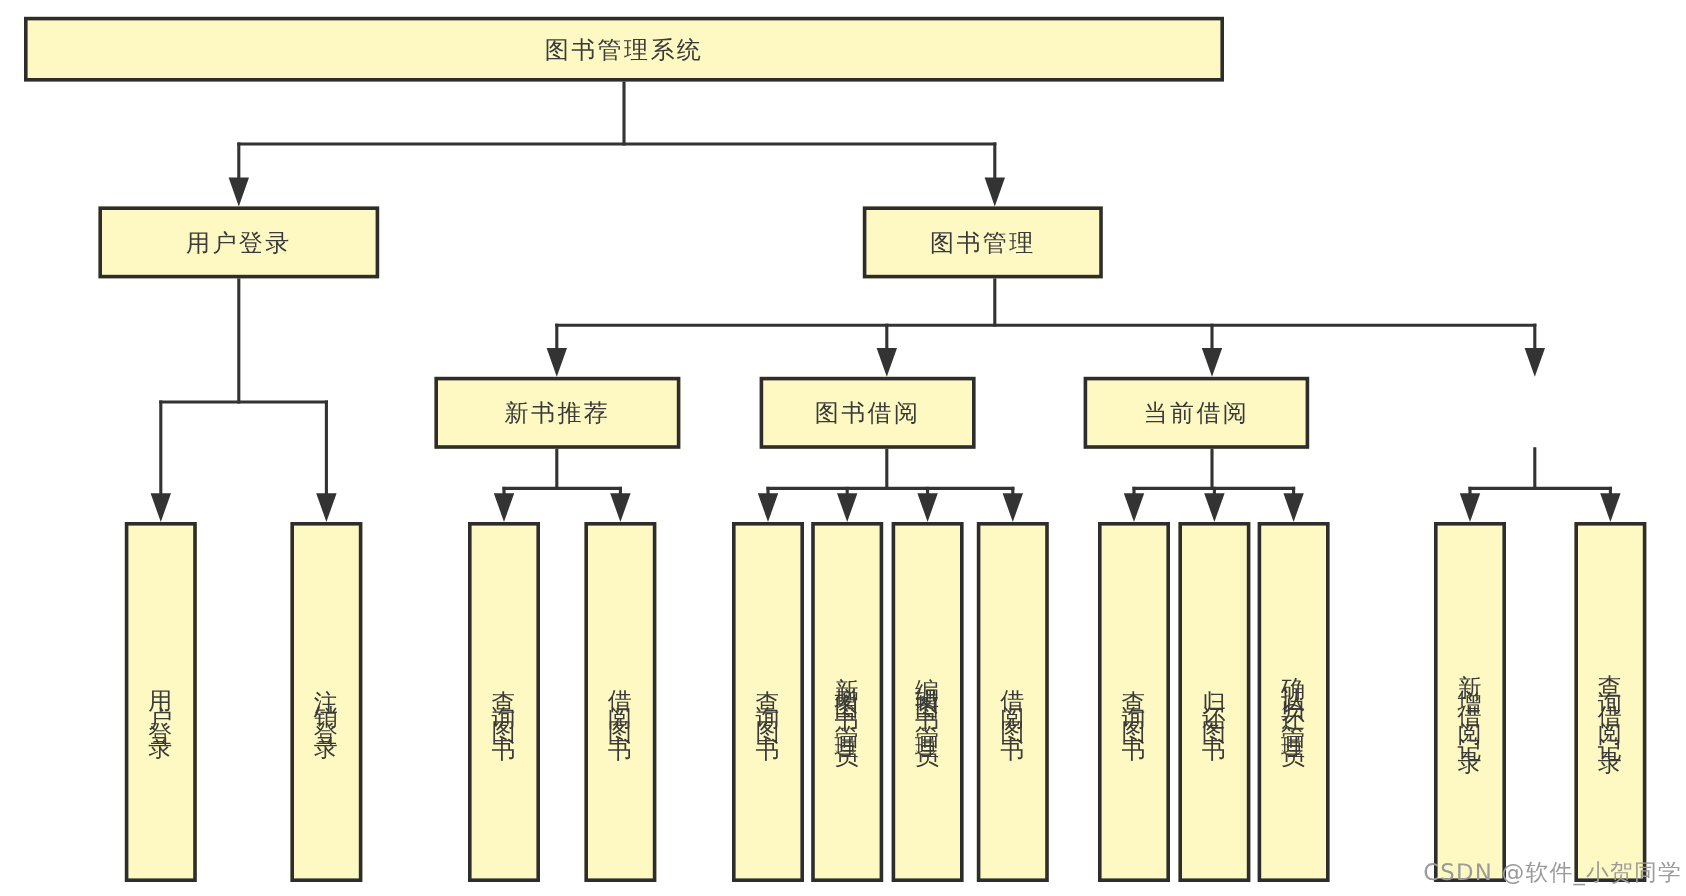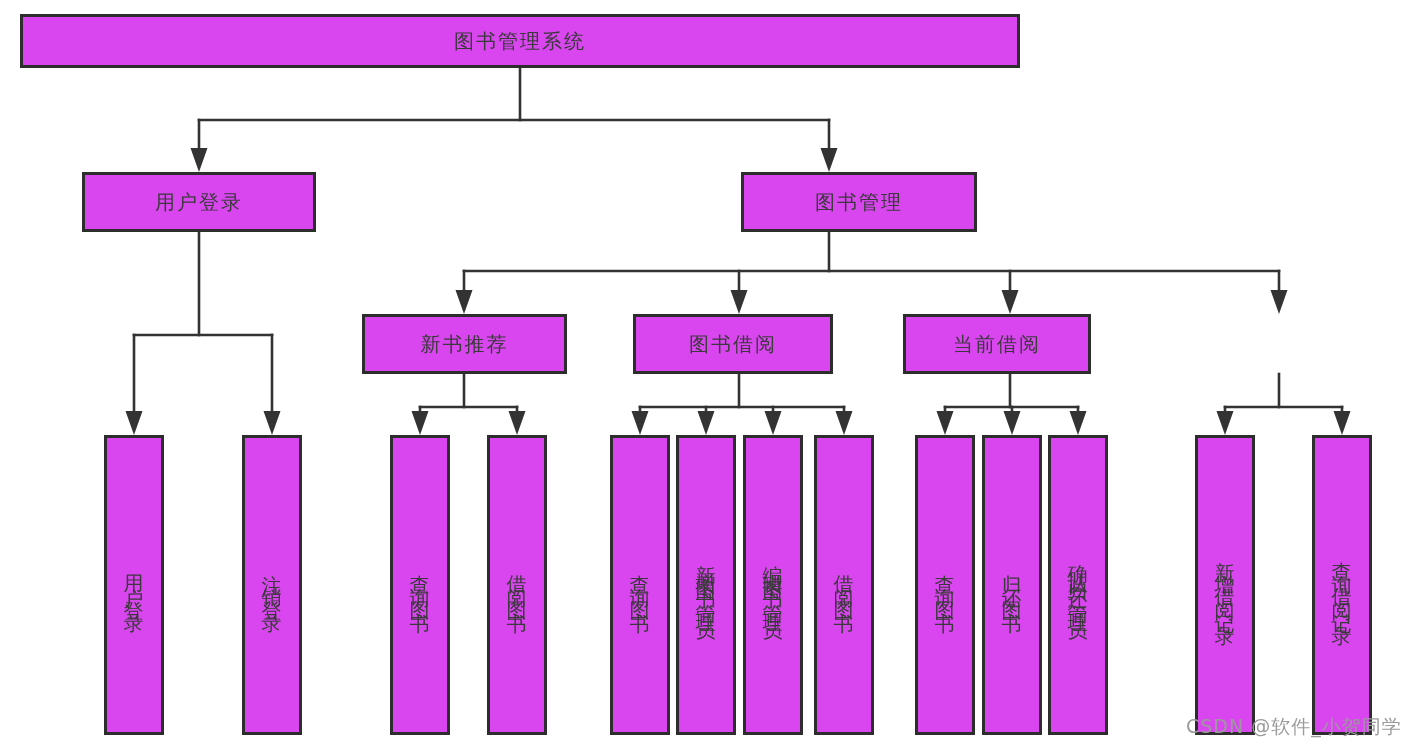--- a/index.html
+++ b/index.html
@@ -3,21 +3,21 @@
 <meta charset="utf-8">
 <style>
   html,body{margin:0;padding:0;background:#ffffff;}
   body{
     width:1405px;height:747px;position:relative;overflow:hidden;
     font-family:"DejaVu Sans","Liberation Sans",sans-serif;
   }
   .canvas{position:absolute;inset:0;width:1405px;height:747px;}
   #connector-layer{position:absolute;left:0;top:0;z-index:1;}
   .box{
-    position:absolute;box-sizing:border-box;background:#d946ef;
+    position:absolute;box-sizing:border-box;background:#fef9c3;
     border:3px solid #2d2d2d;color:#3a3a3a;z-index:2;
     display:flex;align-items:center;justify-content:center;
     font-size:20px;letter-spacing:2px;white-space:nowrap;
   }
   .root{left:20px;top:14px;width:1000px;height:54px;}
   .lvl2{top:172px;height:60px;}
   .lvl3{top:314px;height:60px;}
   .leaf{top:435px;width:60px;height:300px;}
   .vtext{
     writing-mode:vertical-rl;text-orientation:mixed;
@@ -85,24 +85,24 @@
       <polygon points="1069.5,411 1086.5,411 1078,435" fill="#333333"></polygon>
       <line x1="1225" y1="407" x2="1225" y2="414" stroke="#333333" stroke-width="2.6" stroke-linecap="square"></line>
       <polygon points="1216.5,411 1233.5,411 1225,435" fill="#333333"></polygon>
       <line x1="1342" y1="407" x2="1342" y2="414" stroke="#333333" stroke-width="2.6" stroke-linecap="square"></line>
       <polygon points="1333.5,411 1350.5,411 1342,435" fill="#333333"></polygon>
     </svg>
 
   <div class="box root">图书管理系统</div>
 
   <div class="box lvl2" style="left:82px;width:234px;">用户登录</div>
-  <div class="box lvl2" style="left:741px;width:236px;">图书管理</div>
+  <div class="box lvl2" style="left:719px;width:200px;">图书管理</div>
 
   <div class="box lvl3" style="left:362px;width:205px;">新书推荐</div>
-  <div class="box lvl3" style="left:633px;width:200px;">图书借阅</div>
+  <div class="box lvl3" style="left:633px;width:180px;">图书借阅</div>
   <div class="box lvl3" style="left:903px;width:188px;">当前借阅</div>
 
   <div class="box leaf" style="left:104px;">
       <span class="vtext">用户登录</span>
     </div>
   <div class="box leaf" style="left:242px;">
       <span class="vtext">注销登录</span>
     </div>
   <div class="box leaf" style="left:390px;">
       <span class="vtext">查询图书</span>

